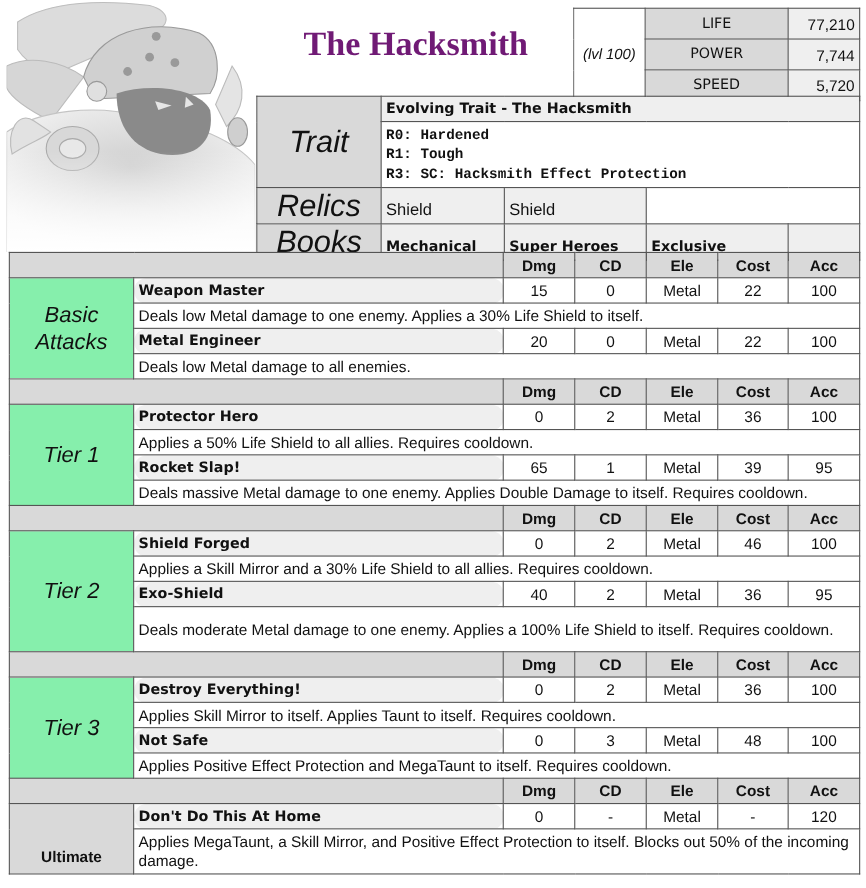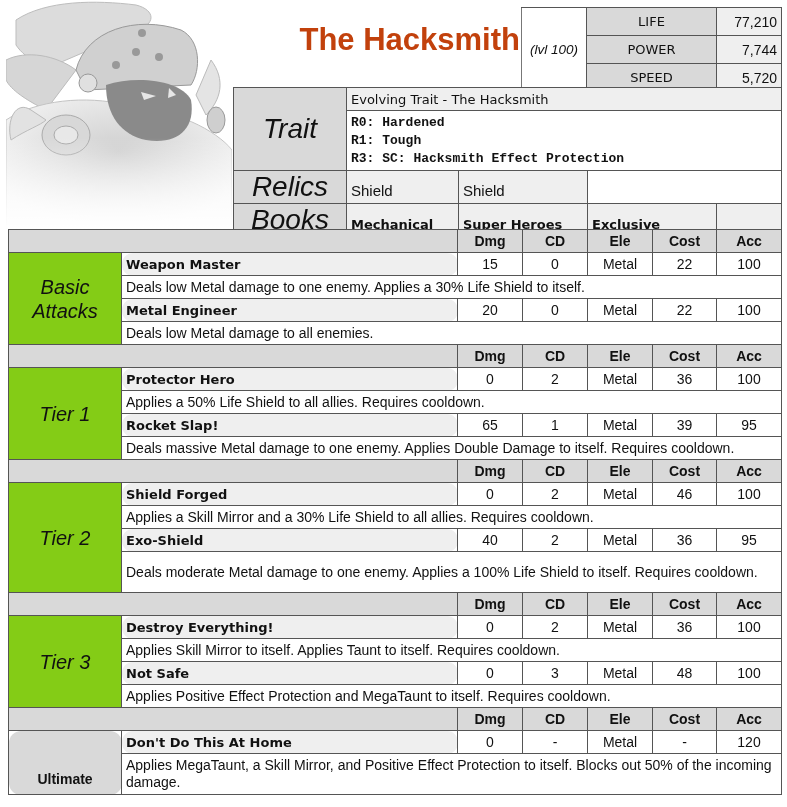--- a/index.html
+++ b/index.html
@@ -2,52 +2,52 @@
 <html><head>
 <meta charset="utf-8">
 <style>
   * { box-sizing: border-box; margin: 0; padding: 0; }
   html, body { width: 787px; height: 807px; background: #ffffff; overflow: hidden; }
   body { position: relative; font-family: "Liberation Sans", sans-serif; color: #111; }
 
   .art { position: absolute; left: 6px; top: 0; width: 226px; height: 229px; }
 
   .title {
-    position: absolute; left: 236px; top: 22px; width: 284px; text-align: right;
-    font-family: Liberation Sans, sans-serif; font-weight: bold; font-size: 31px; color: #c2410c;
+    position: absolute; left: 236px; top: 22px; width: 284px; text-align: center;
+    font-family: Liberation Serif, serif; font-weight: bold; font-size: 31px; color: #701a75;
   }
 
   table { border-collapse: collapse; position: absolute; table-layout: fixed; }
   td { border: 1px solid #555; padding: 0 4px; font-size: 14px; vertical-align: middle; overflow: hidden; white-space: nowrap; }
 
   
   .stats { left: 521px; top: 7px; width: 260px; }
   .stats td { height: 28px; }
   .stats .lvl { width: 65px; text-align: center; font-style: italic; font-size: 13.5px; background: #fff; border-left-color: #777; }
   .stats .lbl { width: 130px; background: #d9d9d9; text-align: center; font-weight: normal; font-family: "DejaVu Sans", sans-serif; font-size: 13px; }
   .stats .val { width: 65px; background: #efefef; text-align: right; padding-right: 4px; }
 
   
   .info { left: 233px; top: 87px; width: 548px; }
   .info td { font-size: 15px; }
   .info .hdr { width: 113px; background: #d9d9d9; text-align: center; font-style: italic; font-size: 28px; }
-  .info .trait-title { background: #efefef; font-weight: normal; font-family: "DejaVu Sans", sans-serif; font-size: 13px; height: 23px; }
+  .info .trait-title { background: #efefef; font-weight: bold; font-family: "DejaVu Sans", sans-serif; font-size: 13px; height: 23px; }
   .info .trait-body { background: #fff; font-weight: bold; font-family: Liberation Mono, monospace; font-size: 13px; line-height: 18px; height: 60px; padding-top: 2px; padding-bottom: 2px; }
   .info .relic { background: #efefef; height: 30px; vertical-align: bottom; padding-bottom: 4px; }
   .info .relic-empty { background: #fff; }
   .info .book { background: #efefef; height: 29px; vertical-align: bottom; padding-bottom: 4px; font-weight: bold; font-family: "DejaVu Sans", sans-serif; font-size: 13px; }
 
   
   .skills { left: 8px; top: 229px; width: 773px; }
   .skills td { height: 23px; }
   .skills .col-sec { width: 113px; }
   .skills .bar { background: #d9d9d9; }
   .skills .colh { background: #d9d9d9; text-align: center; font-weight: bold; font-size: 14px; }
-  .skills .section { background: #84cc16; text-align: center; font-style: italic; font-size: 20px; white-space: normal; line-height: 24px; }
-  .skills .section.ult { background: #d9d9d9; font-style: normal; font-weight: bold; font-size: 14px; vertical-align: bottom; padding-bottom: 3px; border-radius: 12px; }
+  .skills .section { background: #86efac; text-align: center; font-style: italic; font-size: 20px; white-space: normal; line-height: 24px; }
+  .skills .section.ult { background: #d9d9d9; font-style: normal; font-weight: bold; font-size: 14px; vertical-align: bottom; padding-bottom: 3px; }
   .skills .sname { background: #efefef; font-weight: bold; font-family: "DejaVu Sans", sans-serif; font-size: 13px; border-radius: 11px; }
   .skills .num { background: #fff; text-align: center; }
   .skills .desc { background: #fff; white-space: normal; line-height: 17px; padding-top: 2px; padding-bottom: 2px; }
   .skills .desc.two { height: 41px; }
 </style>
 </head>
 <body>
 
 <svg class="art" viewBox="0 0 226 229">
   <defs>

